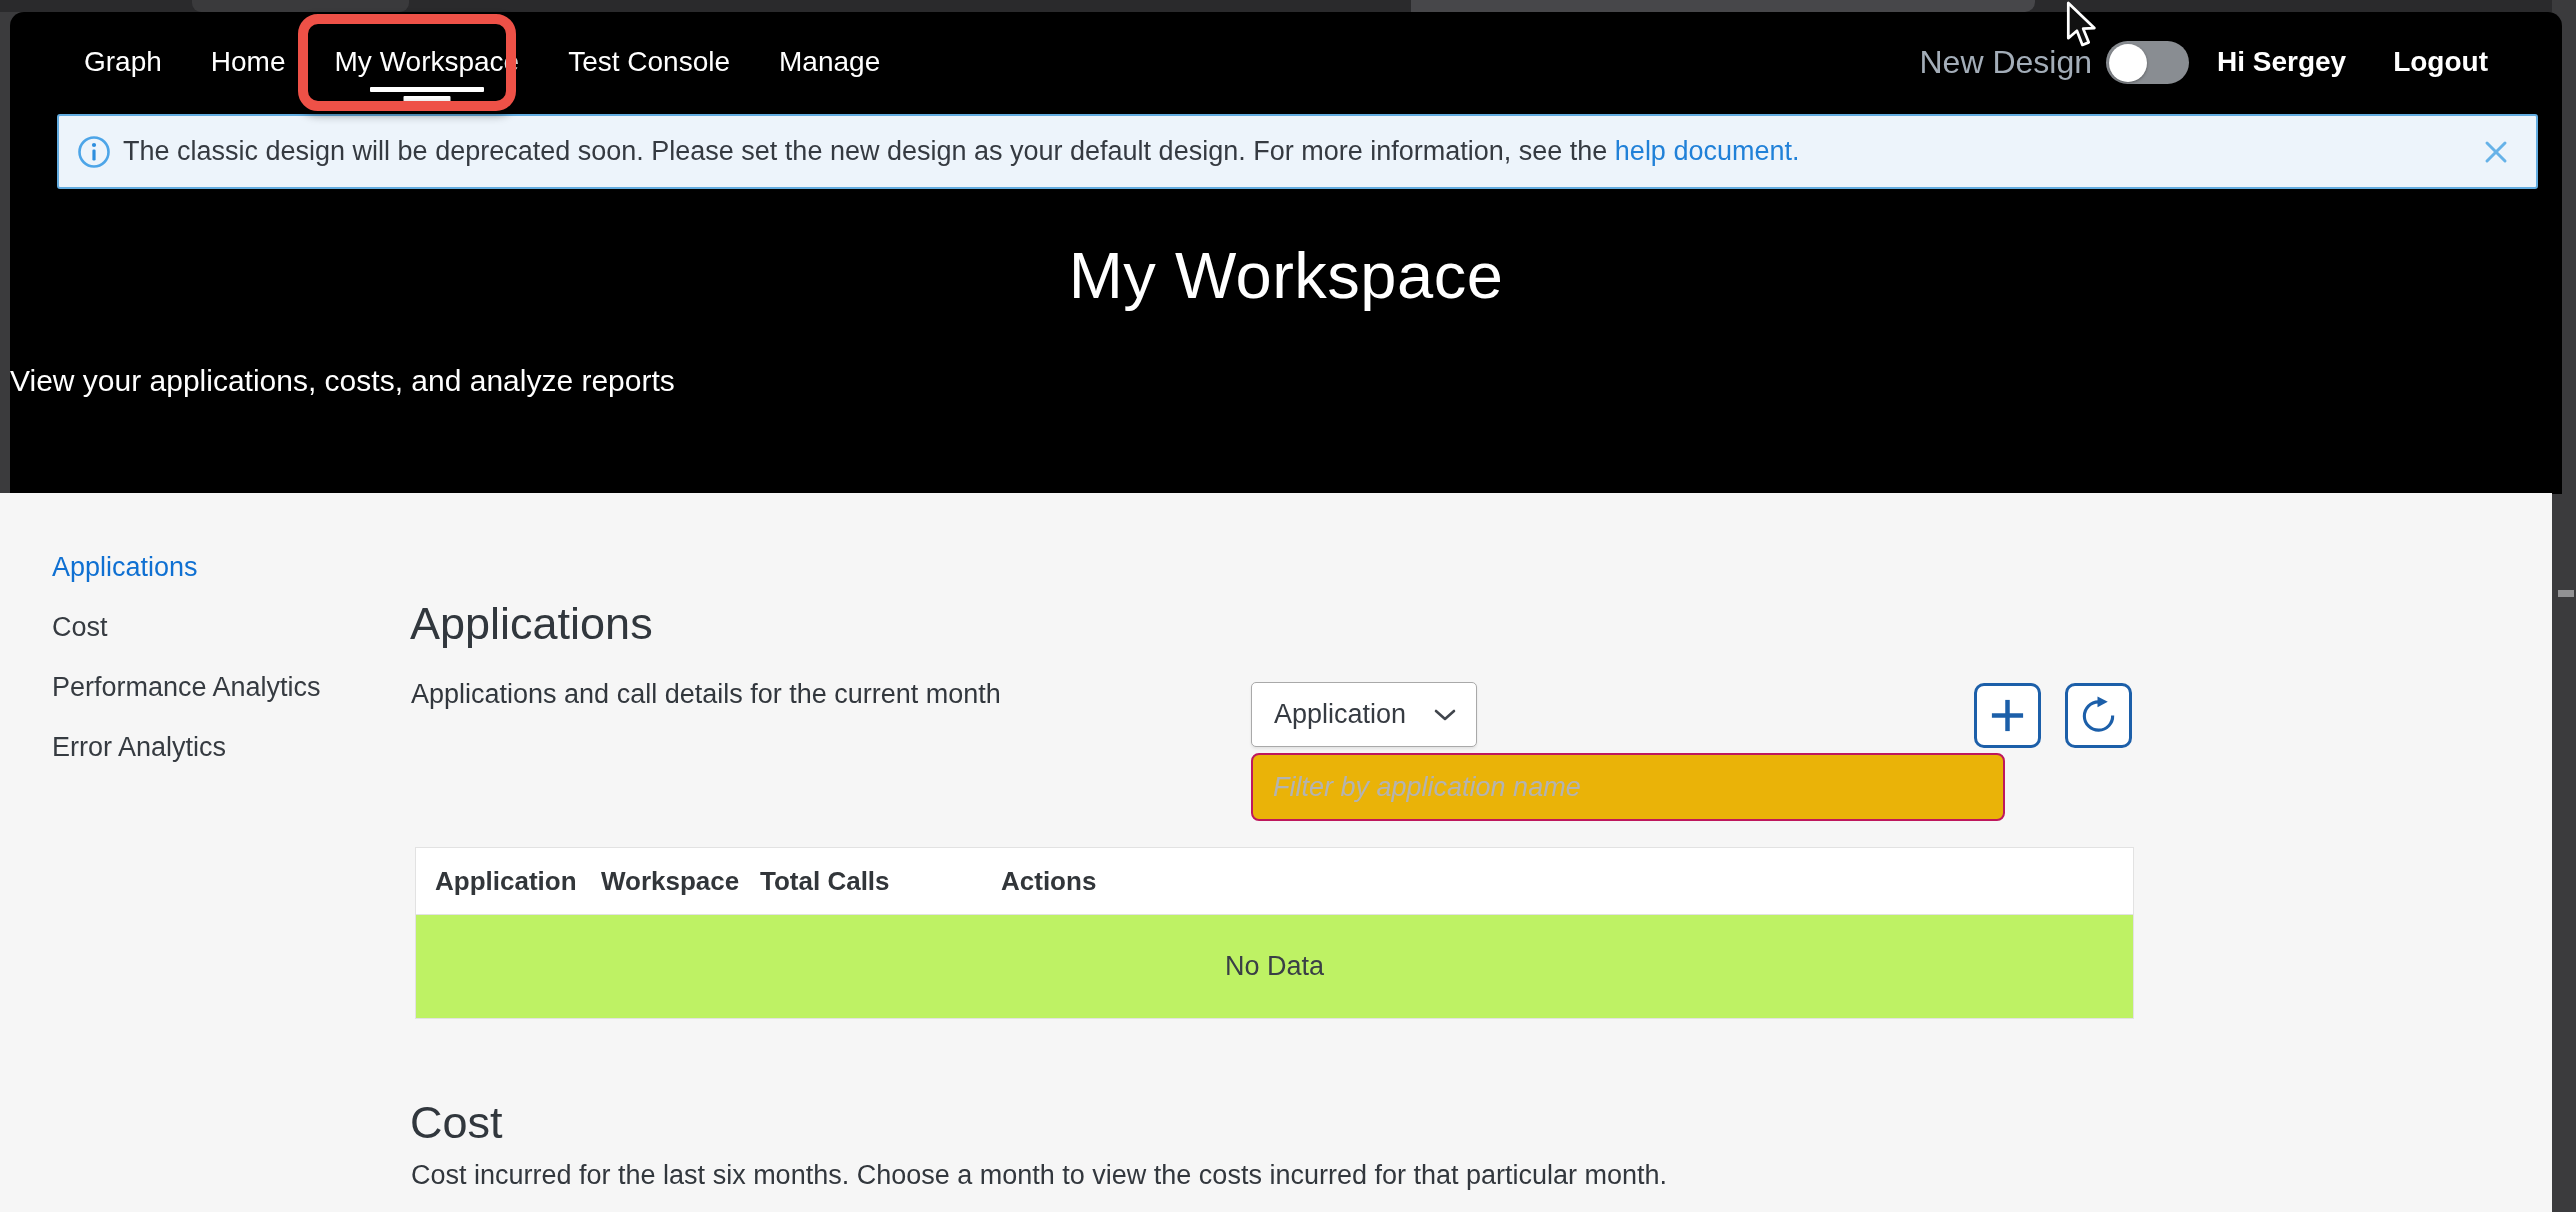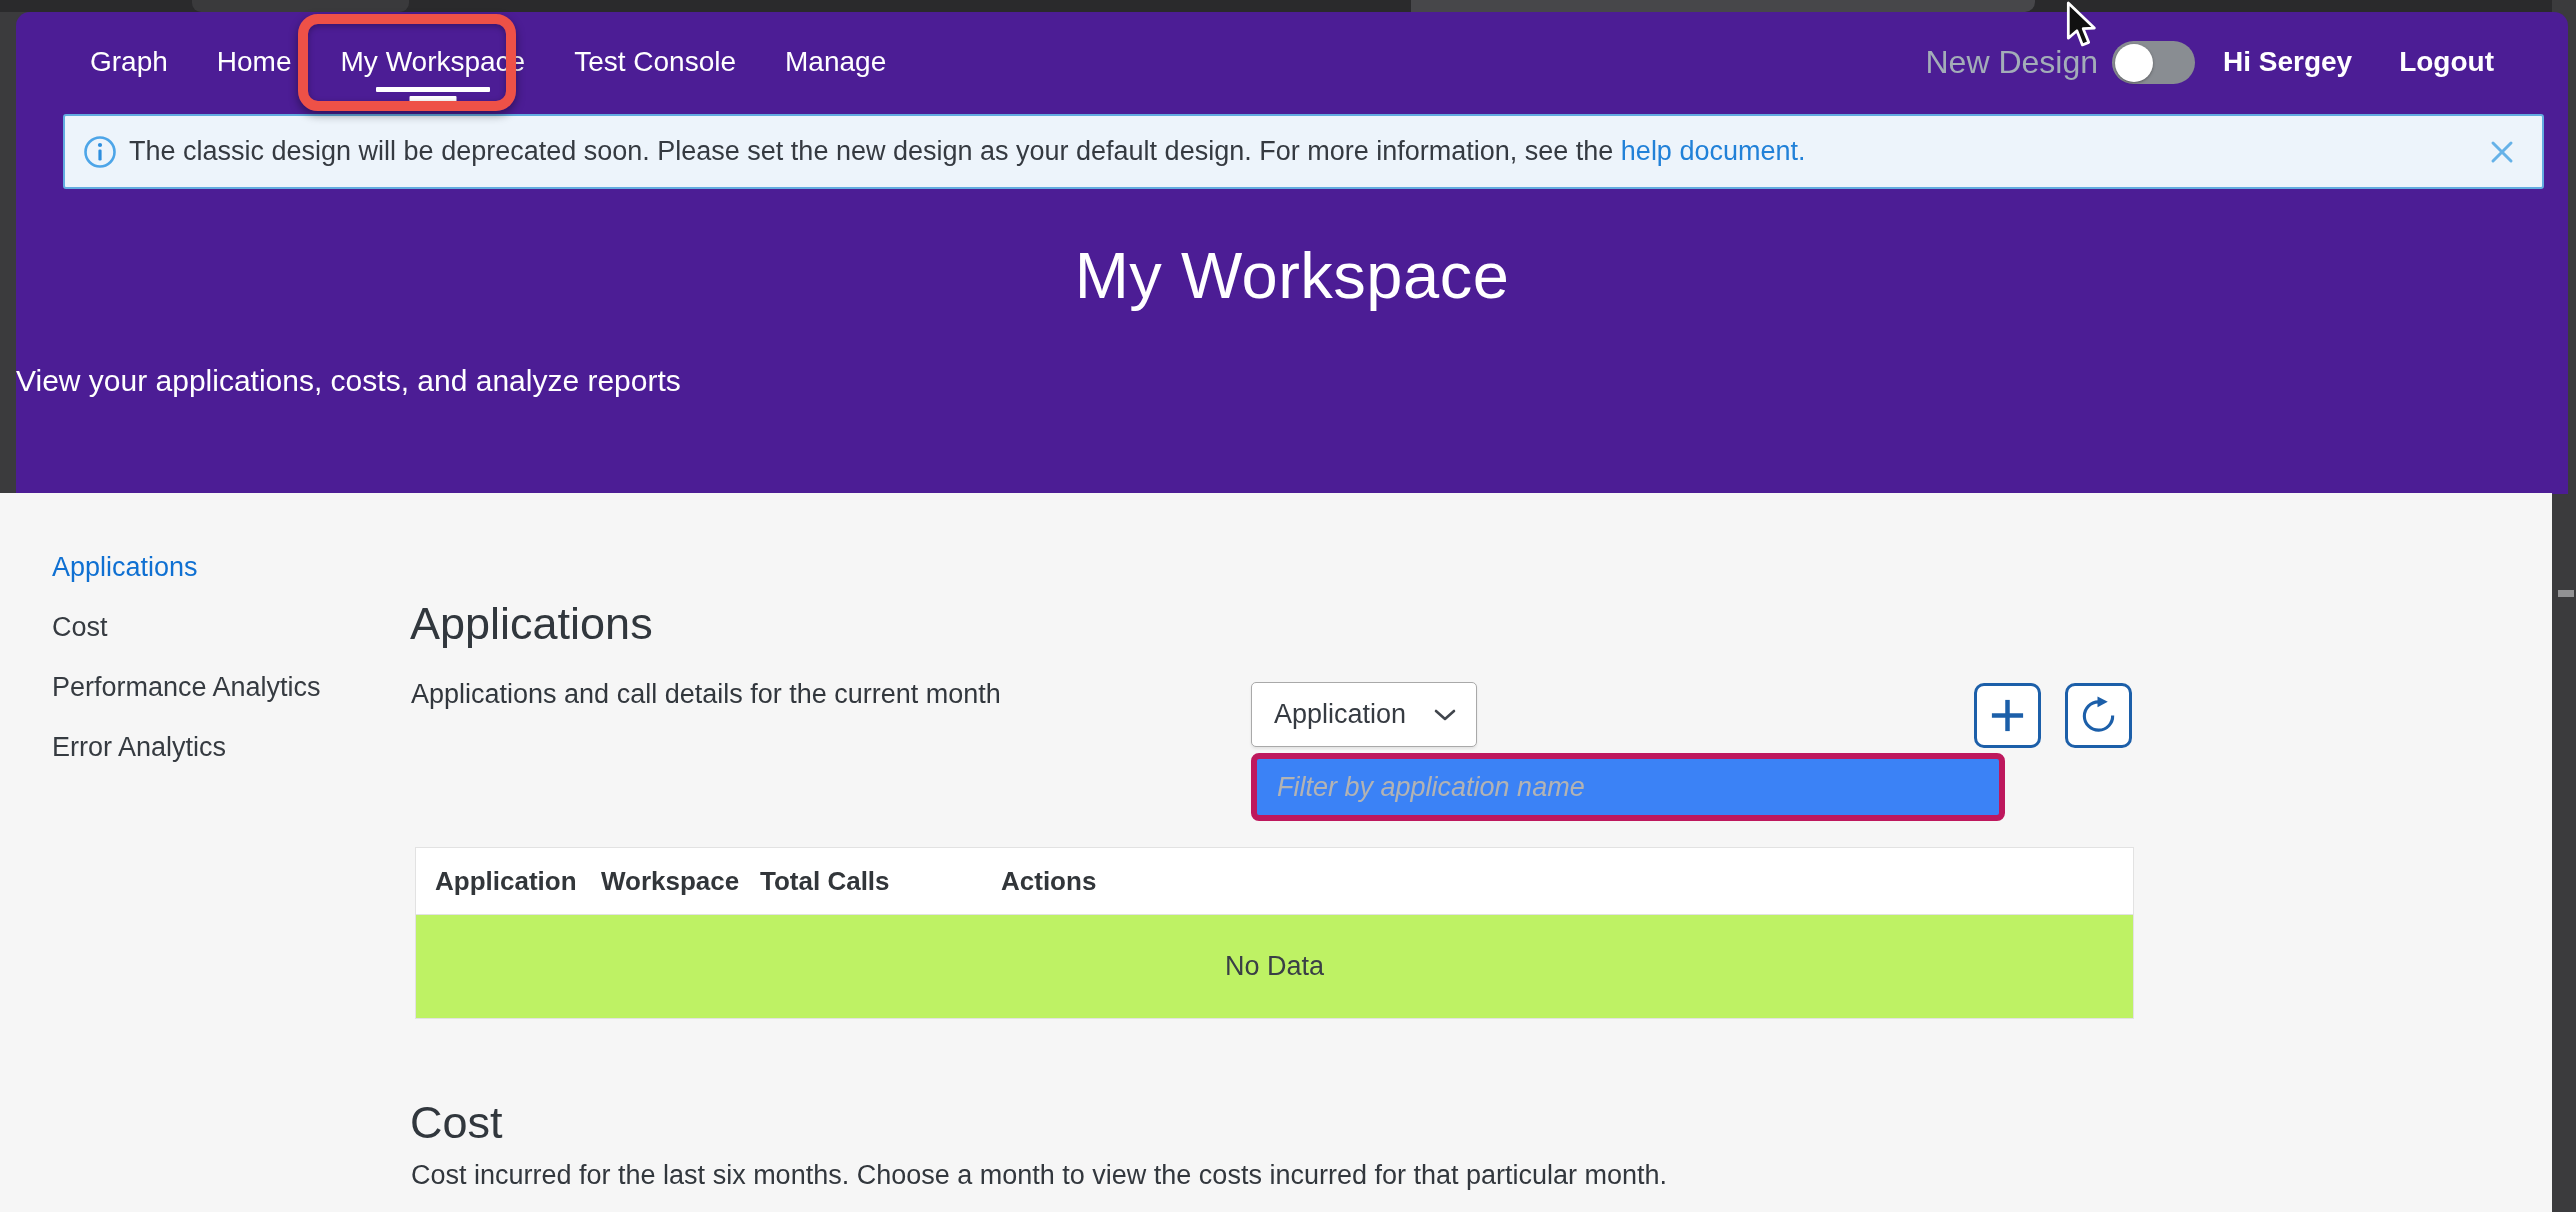--- a/index.html
+++ b/index.html
@@ -34,23 +34,23 @@
     border-radius: 0 0 10px 0;
   }
   .scroll-dash {
     position: absolute; left: 2558px; top: 590px;
     width: 16px; height: 7px; background: #929294;
     z-index: 6;
   }
 
   
   .header {
-    position: absolute; top: 12px; left: 16px;
+    position: absolute; top: 12px; left: 10px;
     width: 2552px; height: 482px;
-    background: #4c1d95;
+    background: #000000;
     border-radius: 14px 14px 0 0;
     z-index: 1;
   }
 
   .navbar {
     height: 100px;
     display: flex; align-items: center;
     padding: 0 74px;
     color: #ffffff;
   }
@@ -140,21 +140,21 @@
     padding: 0 18px 0 22px;
     box-shadow: 0 2px 3px rgba(0,0,0,0.08);
     cursor: pointer; z-index: 2;
   }
   .select-box .select-value { font-size: 27px; color: #363b42; }
   .select-box svg { margin-left: auto; }
 
   .filter-input {
     position: absolute; left: 1251px; top: 260px;
     width: 754px; height: 68px;
-    background: #3b82f6; border: 6px solid #be185d; border-radius: 8px;
+    background: #eab308; border: 2px solid #be185d; border-radius: 8px;
     font-size: 27px; font-style: italic; color: #32373d;
     padding: 0 20px;
     font-family: "Liberation Sans", "DejaVu Sans", sans-serif;
   }
   .filter-input::placeholder { color: #b3b3b3; font-style: italic; }
 
   .icon-btn {
     position: absolute; top: 190px;
     width: 67px; height: 65px;
     background: #ffffff;

